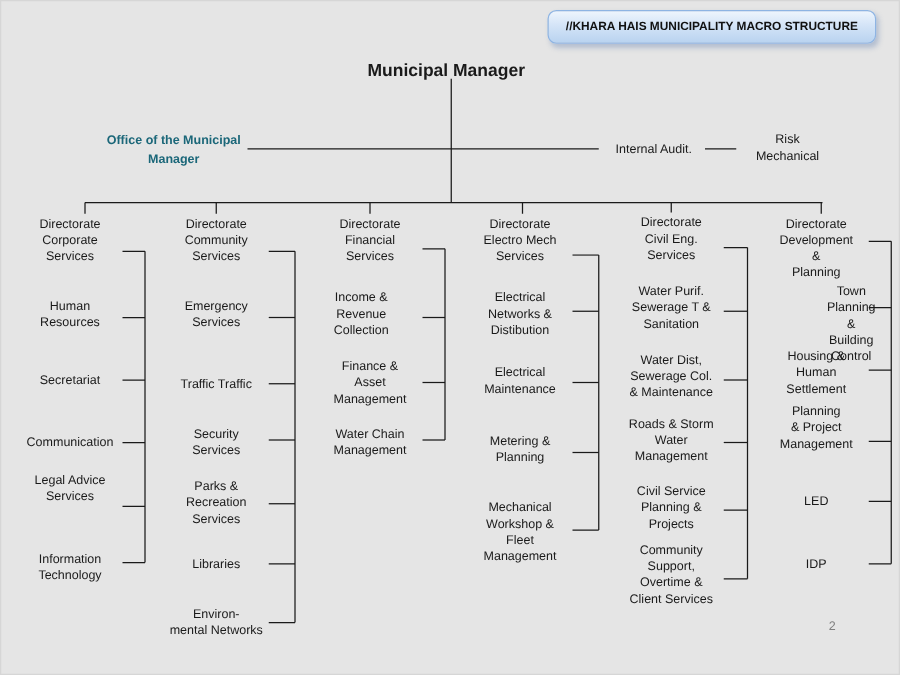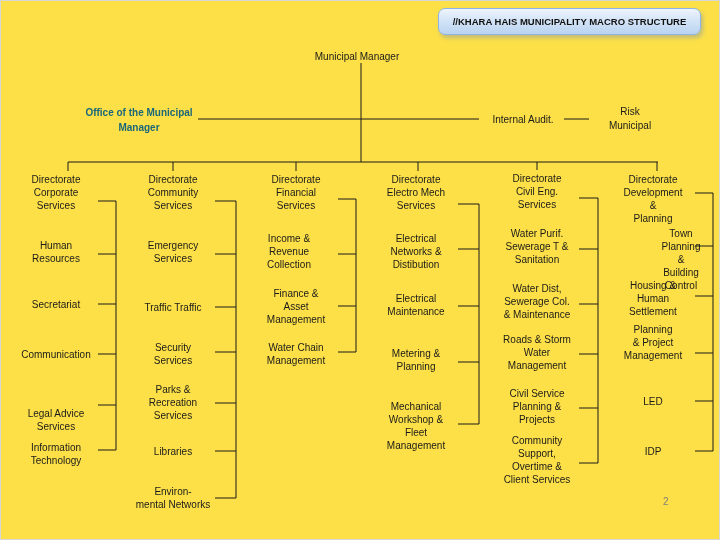--- a/index.html
+++ b/index.html
@@ -1,27 +1,27 @@
 <!DOCTYPE html>
 <html><head>
 <meta charset="utf-8">
 <style>
   html,body { margin:0; padding:0; background:#ffffff; }
   .canvas {
-    position:relative; width:720px; height:540px; background:#fde047;
+    position:relative; width:720px; height:540px; background:#e5e5e5;
     font-family:"Liberation Sans", sans-serif; color:#1a1a1a;
     border:1px solid #d6d6d6; box-sizing:border-box; overflow:hidden;
   }
   svg.connectors { position:absolute; left:0; top:0; width:720px; height:540px; pointer-events:none; }
   .node {
     position:absolute; transform:translateX(-50%);
     text-align:center; font-size:10px; line-height:13px;
     white-space:pre-line; color:#1a1a1a;
   }
-  .mm-node { font-size:10px; top:49px; left:356px; }
+  .mm-node { font-size:14px; top:49px; left:356px;font-weight:bold; }
   .office-node {
     font-size:10px; line-height:15px; top:104px; left:138px;
     font-weight:600; color:#1b6779;
   }
   .audit-node { font-size:10px; top:112px; left:522px; }
   .risk-node  { font-size:10px; line-height:14px; top:104px; left:629px; }
   .title-box {
     position:absolute; left:437px; top:7px; width:263px; height:27px;
     border:1.5px solid #8eb4e3; border-radius:7px;
     background:linear-gradient(180deg,#eef5fd 0%,#d4e4f7 45%,#b9d3f0 100%);
@@ -97,32 +97,32 @@
   </div>
 
   <div class="node mm-node">Municipal Manager</div>
 
   <div class="node office-node">Office of the Municipal
 Manager</div>
 
   <div class="node audit-node">Internal Audit.</div>
 
   <div class="node risk-node">Risk
-Municipal</div>
+Mechanical</div>
 
   <div class="page-number">2</div>
 
 <div class="node" style="left: 55px; top: 172px;">Directorate
 Corporate
 Services</div>
     <div class="node" style="left: 55px; top: 238px;">Human
 Resources</div>
     <div class="node" style="left: 55px; top: 297px;">Secretariat</div>
     <div class="node" style="left: 55px; top: 347px;">Communication</div>
-    <div class="node" style="left: 55px; top: 406px; text-align: center;">Legal Advice
+    <div class="node" style="left: 55px; top: 377px; text-align: center;">Legal Advice
 Services</div>
     <div class="node" style="left: 55px; top: 440px;">Information
 Technology</div>
     <div class="node" style="left: 172px; top: 172px;">Directorate
 Community
 Services</div>
     <div class="node" style="left: 172px; top: 238px;">Emergency
 Services</div>
     <div class="node" style="left: 172px; top: 300px;">Traffic Traffic</div>
     <div class="node" style="left: 172px; top: 340px;">Security

